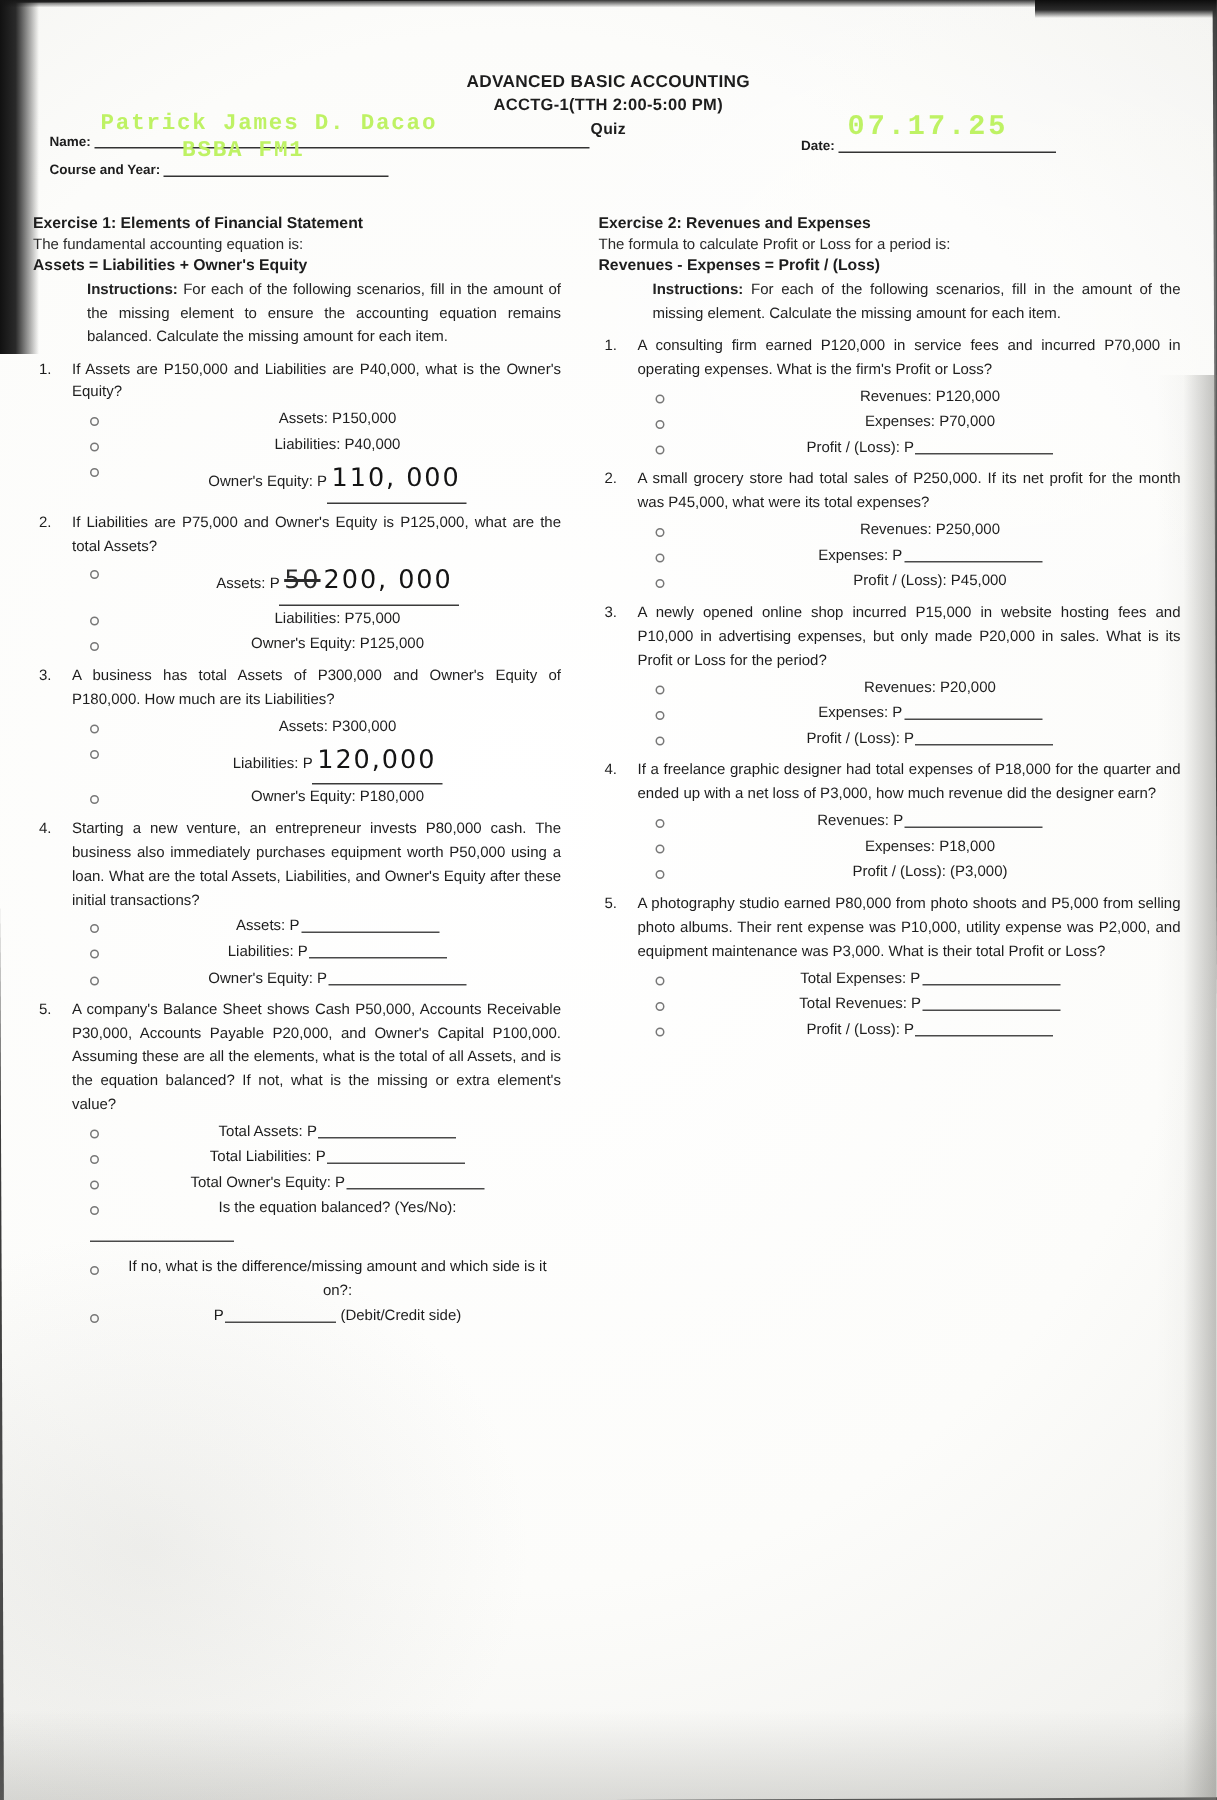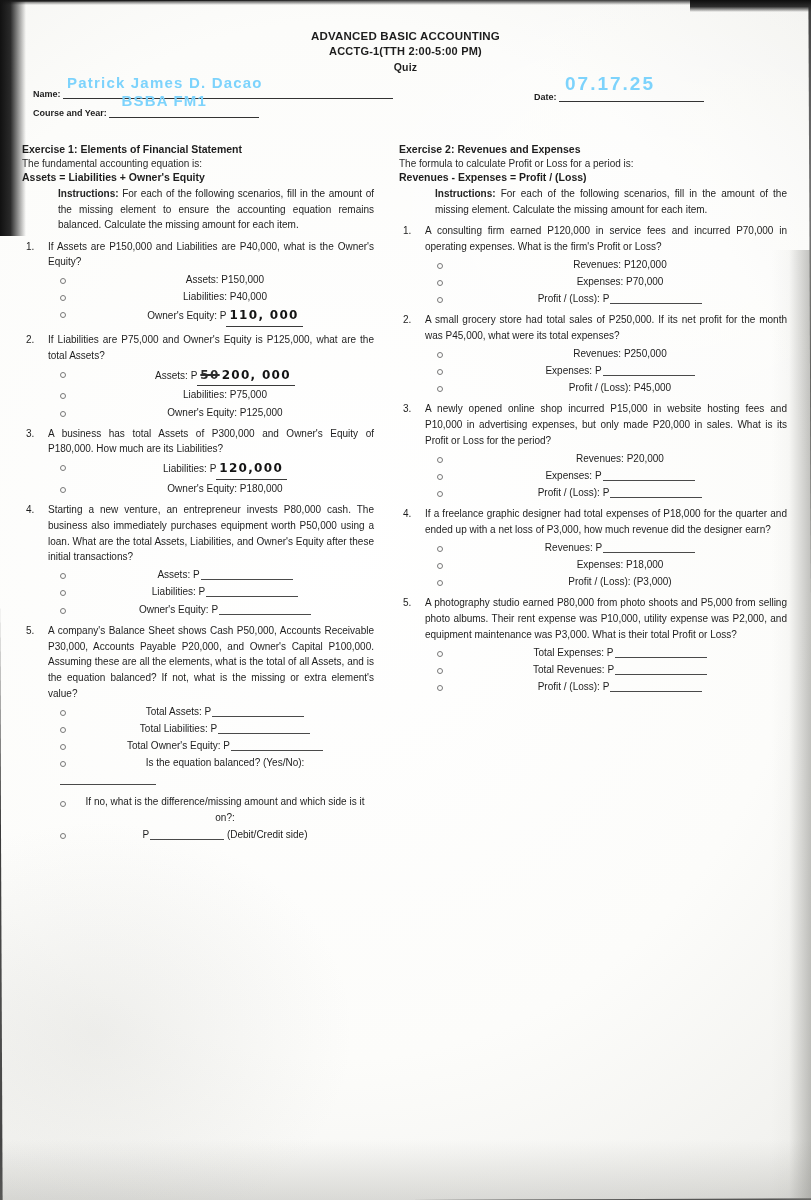--- a/index.html
+++ b/index.html
@@ -47,37 +47,37 @@
   }
 
   
   .sheet{
     position:absolute;left:0;top:0;width:811px;height:1200px;
     color:#1d1d1d;
   }
   .hdr{
     position:absolute;left:0;top:30px;width:811px;text-align:center;
   }
-  .hdr div{font-weight:bold;letter-spacing:.2px;}
+  .hdr div{font-weight:bold;letter-spacing:.2px;margin-top:19px;}
   .hdr .l1{font-size:11.5px;}
   .hdr .l2{font-size:11px;margin-top:3px;}
   .hdr .l3{font-size:10.5px;margin-top:4px;font-weight:bold;}
 
   .namerow{position:absolute;left:33px;top:85px;width:520px;font-size:9px;font-weight:bold;}
   .namerow .lbl{display:inline-block;}
   .nameline{
     display:inline-block;border-bottom:1.1px solid #333;
     height:13px;vertical-align:bottom;
   }
   .courserow{position:absolute;left:33px;top:104px;font-size:9px;font-weight:bold;}
   .daterow{position:absolute;left:534px;top:88px;font-size:9px;font-weight:bold;}
 
   .hand{
-    font-family:Liberation Sans, sans-serif;
-    color:#7dd3fc;font-weight:bold;
+    font-family:Liberation Mono, monospace;
+    color:#bef264;font-weight:bold;
     letter-spacing:1.2px;
   }
 
   
   .col{position:absolute;top:143px;}
   .colL{left:22px;width:352px;}
   .colR{left:399px;width:388px;}
 
   .ex-title{font-size:10.5px;font-weight:bold;margin-bottom:3px;}
   .ex-sub{font-size:10px;margin-bottom:2px;color:#2a2a2a;}
@@ -102,22 +102,22 @@
   ul.subs > li::before{
     content:"";position:absolute;left:12px;top:7px;
     width:4px;height:4px;border:1px solid #777;border-radius:50%;
   }
   .blank{
     display:inline-block;min-width:74px;border-bottom:1px solid #4a4a4a;
     height:11px;vertical-align:-2px;margin-left:1px;
   }
   .blank.wide{min-width:92px;}
   .ans{
-    font-family:"DejaVu Sans", sans-serif;font-weight:bold;color:#141414;
-    letter-spacing:1.3px;font-size:12px;
+    font-family:"DejaVu Sans", sans-serif;font-weight:normal;color:#141414;
+    letter-spacing:1.3px;font-size:17px;
     border-bottom:1.1px solid #3a3a3a;padding:0 4px 0 3px;display:inline-block;
   }
   .strike{text-decoration:line-through;text-decoration-thickness:2.4px;opacity:.9;margin-right:2px;}
 
   
   ul.subs li.wrap{white-space:normal;line-height:1.62;}
   .blankline-alone{
     display:block;width:96px;border-bottom:1px solid #4a4a4a;height:1px;margin:11px 0 9px 12px;
   }
 
@@ -174,20 +174,21 @@
             <li><span>Assets: P150,000</span></li>
             <li><span>Liabilities: P40,000</span></li>
             <li><span>Owner's Equity: P</span><span class="ans">110, 000</span></li>
           </ul></li>
         <li><span>If Liabilities are P75,000 and Owner's Equity is P125,000, what are the total Assets?</span><ul class="subs">
             <li><span>Assets: P</span><span class="ans"><span class="strike">50</span>200, 000</span></li>
             <li><span>Liabilities: P75,000</span></li>
             <li><span>Owner's Equity: P125,000</span></li>
           </ul></li>
         <li><span>A business has total Assets of P300,000 and Owner's Equity of P180,000. How much are its Liabilities?</span><ul class="subs">
+            <li><span>Assets: P300,000</span></li>
             <li><span>Liabilities: P</span><span class="ans">120,000</span></li>
             <li><span>Owner's Equity: P180,000</span></li>
           </ul></li>
         <li><span>Starting a new venture, an entrepreneur invests P80,000 cash. The business also immediately purchases equipment worth P50,000 using a loan. What are the total Assets, Liabilities, and Owner's Equity after these initial transactions?</span><ul class="subs">
             <li><span>Assets: P</span><span class="blank wide"></span></li>
             <li><span>Liabilities: P</span><span class="blank wide"></span></li>
             <li><span>Owner's Equity: P</span><span class="blank wide"></span></li>
           </ul></li>
         <li><span>A company's Balance Sheet shows Cash P50,000, Accounts Receivable P30,000, Accounts Payable P20,000, and Owner's Capital P100,000. Assuming these are all the elements, what is the total of all Assets, and is the equation balanced? If not, what is the missing or extra element's value?</span><ul class="subs">
             <li><span>Total Assets: P</span><span class="blank wide"></span></li>

